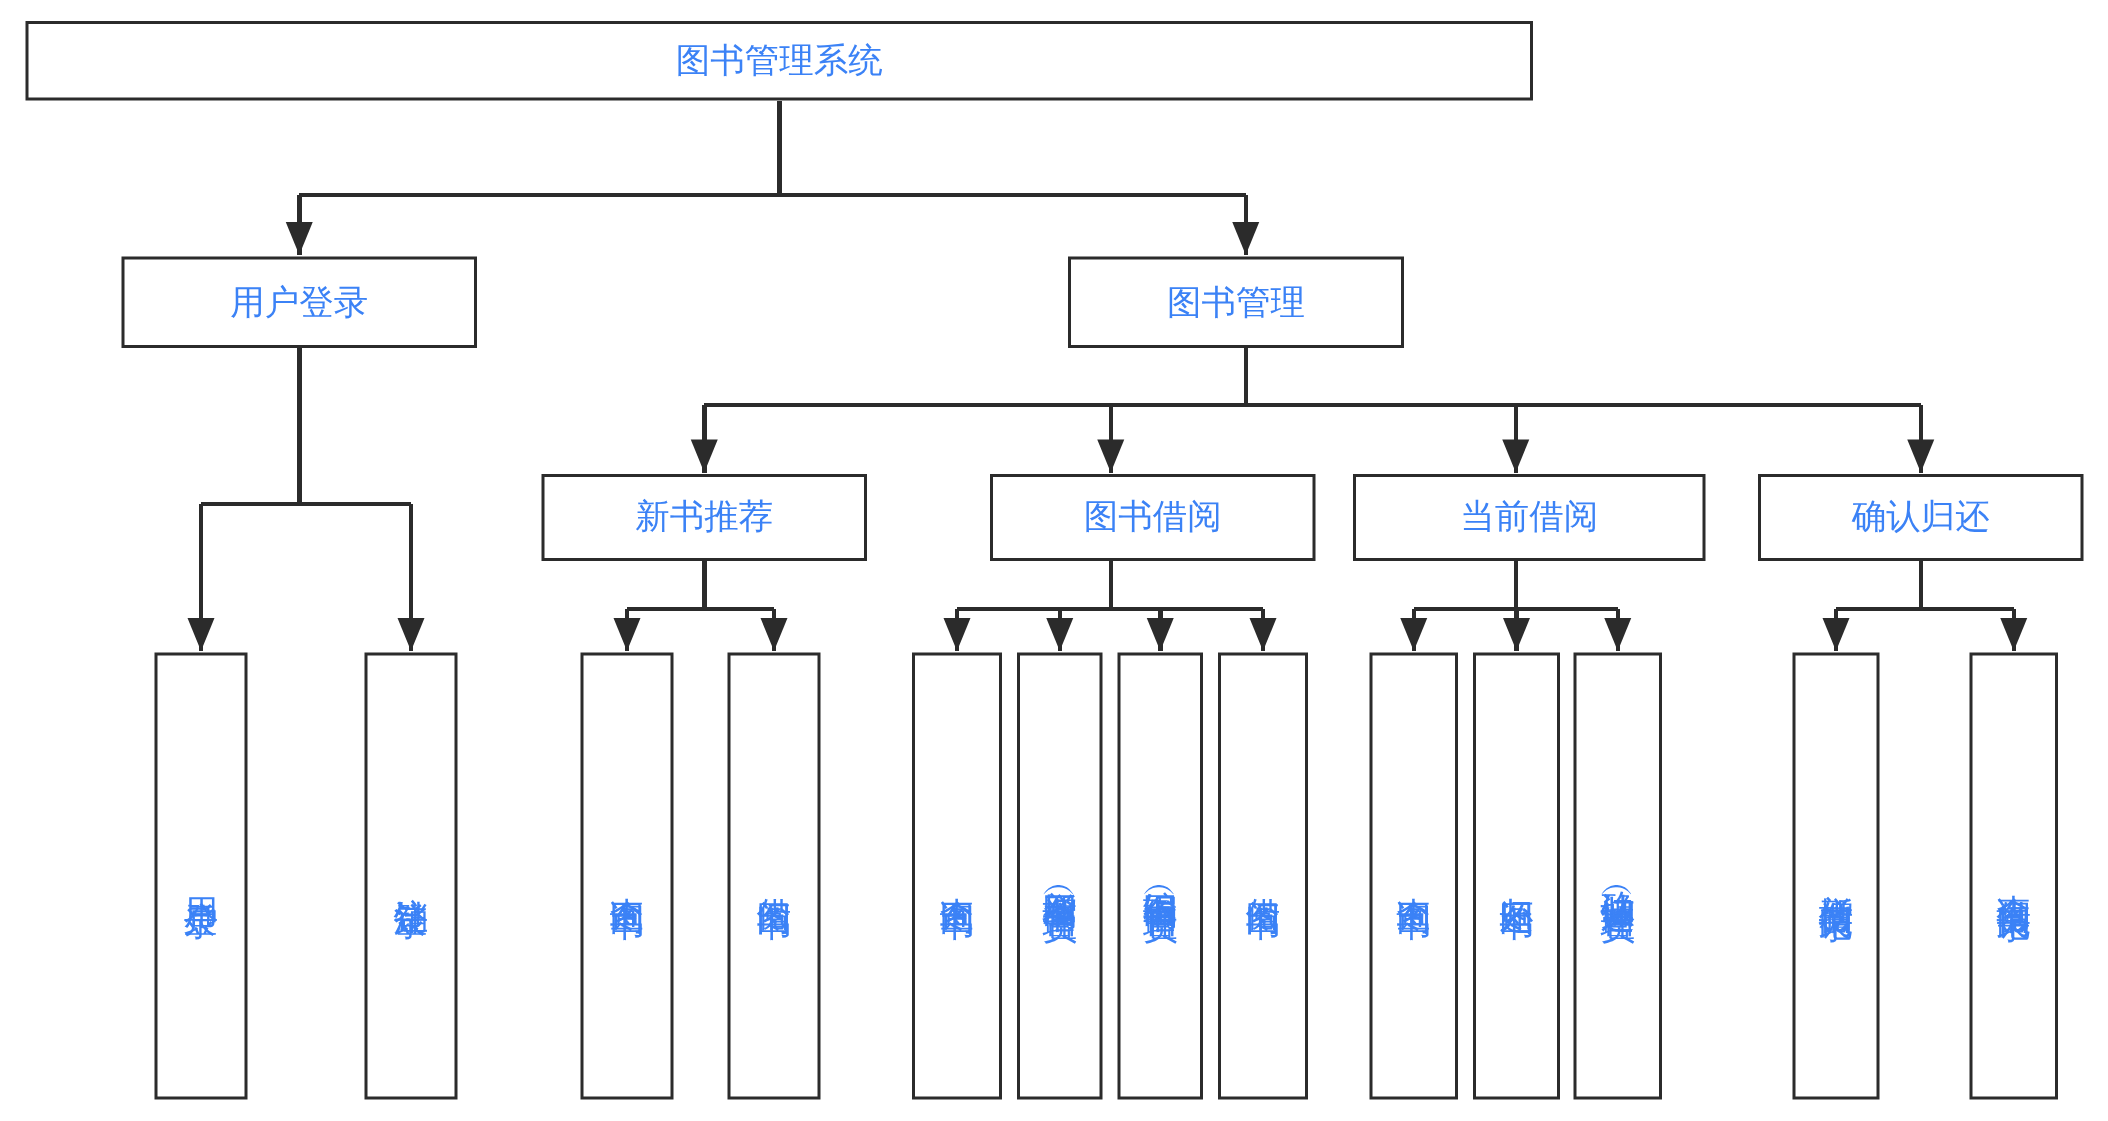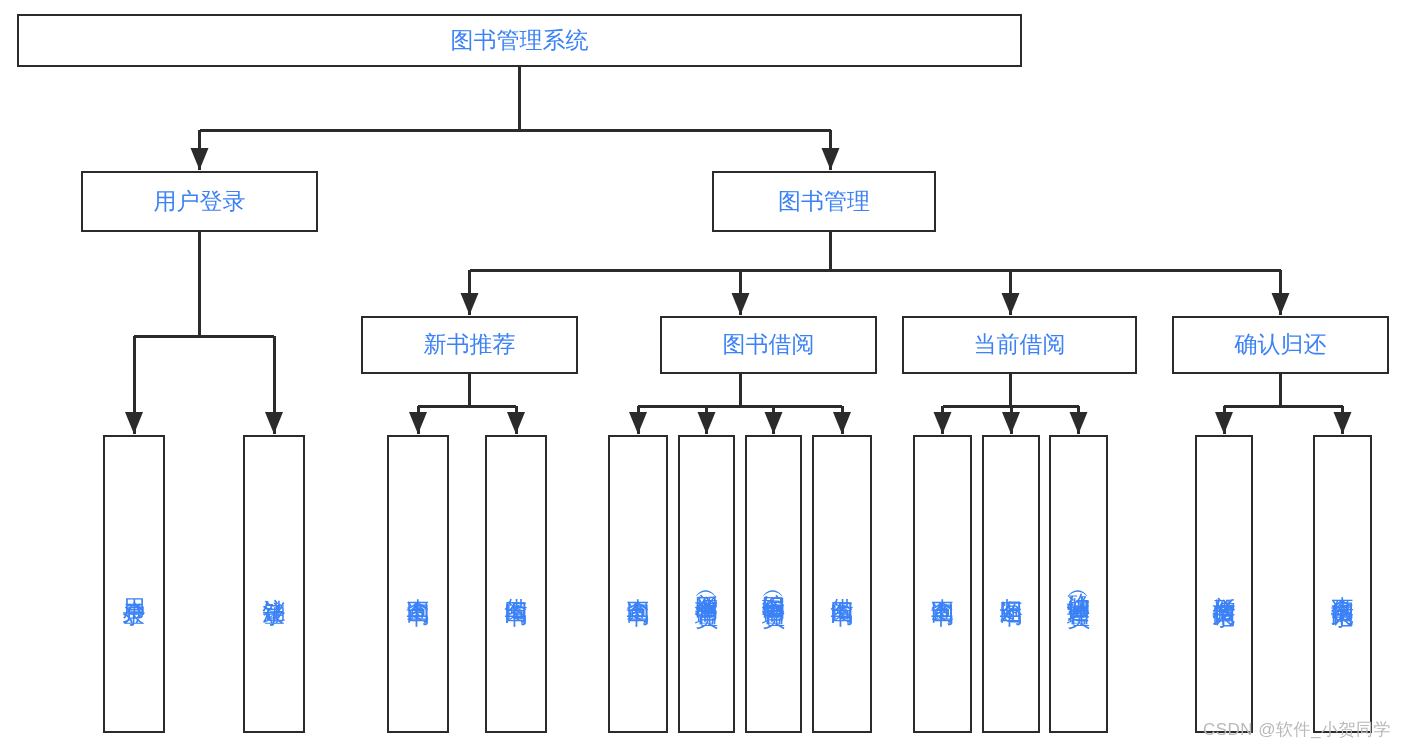--- a/index.html
+++ b/index.html
@@ -175,14 +175,13 @@
       <div class="node vert" style="left: 1049px; top: 435px; width: 59px; height: 298px;">
         <span class="label">确认归还（管理员）</span>
       </div>
       <div class="node vert" style="left: 1195px; top: 435px; width: 58px; height: 298px;">
         <span class="label">新增借阅记录</span>
       </div>
       <div class="node vert" style="left: 1313px; top: 435px; width: 59px; height: 298px;">
         <span class="label">查询借阅记录</span>
       </div>
     </div>
-  <div id="watermark">CSDN @软件_小贺同学</div>
 </div>
 
 </body></html>

